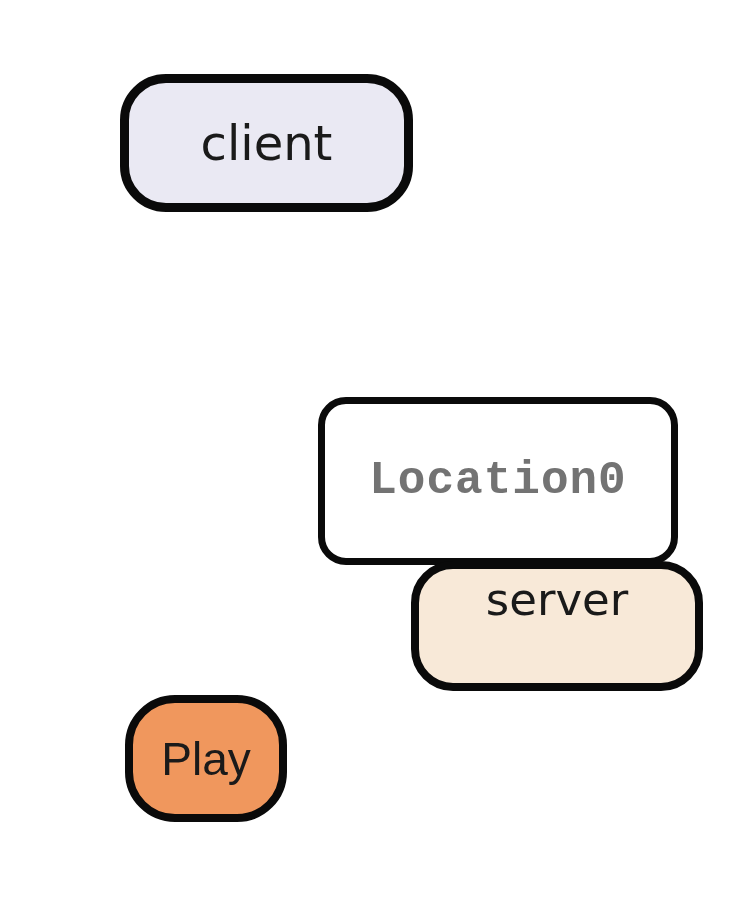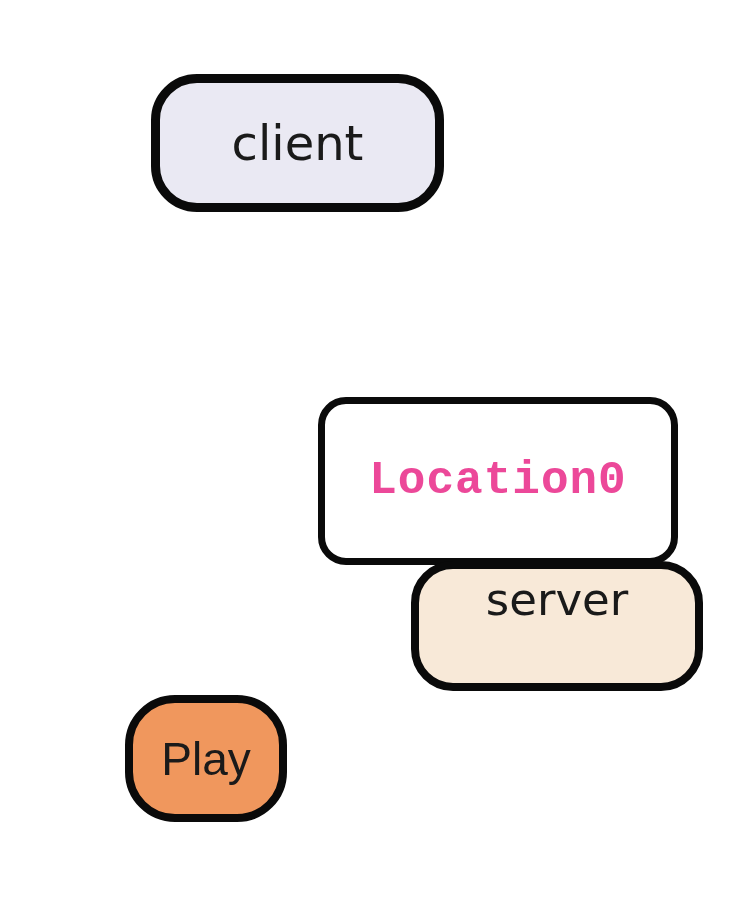--- a/index.html
+++ b/index.html
@@ -92,26 +92,26 @@
     font-family: "Liberation Sans", "DejaVu Sans", sans-serif;
     font-size: 46px;
     line-height: 1;
   }
 </style>
 </head>
 <body>
 
 <div class="canvas">
 
-  <div class="node node-client" style="background-color: rgb(234, 233, 243); margin-left: 31px;">
+  <div class="node node-client" style="background-color: rgb(234, 233, 243);">
     <span class="label" style="color: rgb(26, 26, 26);">client</span>
   </div>
 
   <div class="node node-location0" style="background-color: rgb(255, 255, 255);">
-    <span class="label" style="color: #ec4899;">Location0</span>
+    <span class="label" style="color: #737373;">Location0</span>
   </div>
 
   <div class="node node-play" style="background-color: rgb(240, 151, 93);">
     <span class="label" style="color: rgb(26, 26, 26);">Play</span>
   </div>
 
   <div class="node node-server" style="background-color: rgb(248, 233, 216);">
     <span class="label" style="color: rgb(26, 26, 26);">server</span>
   </div>
 

